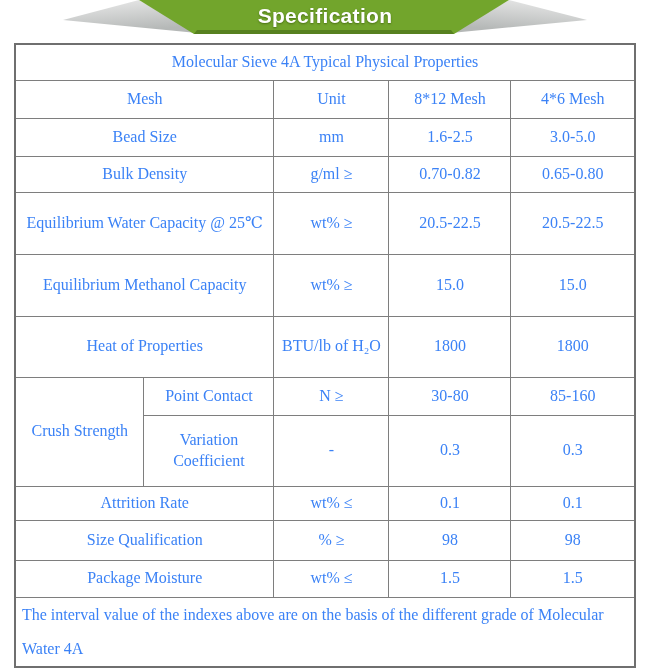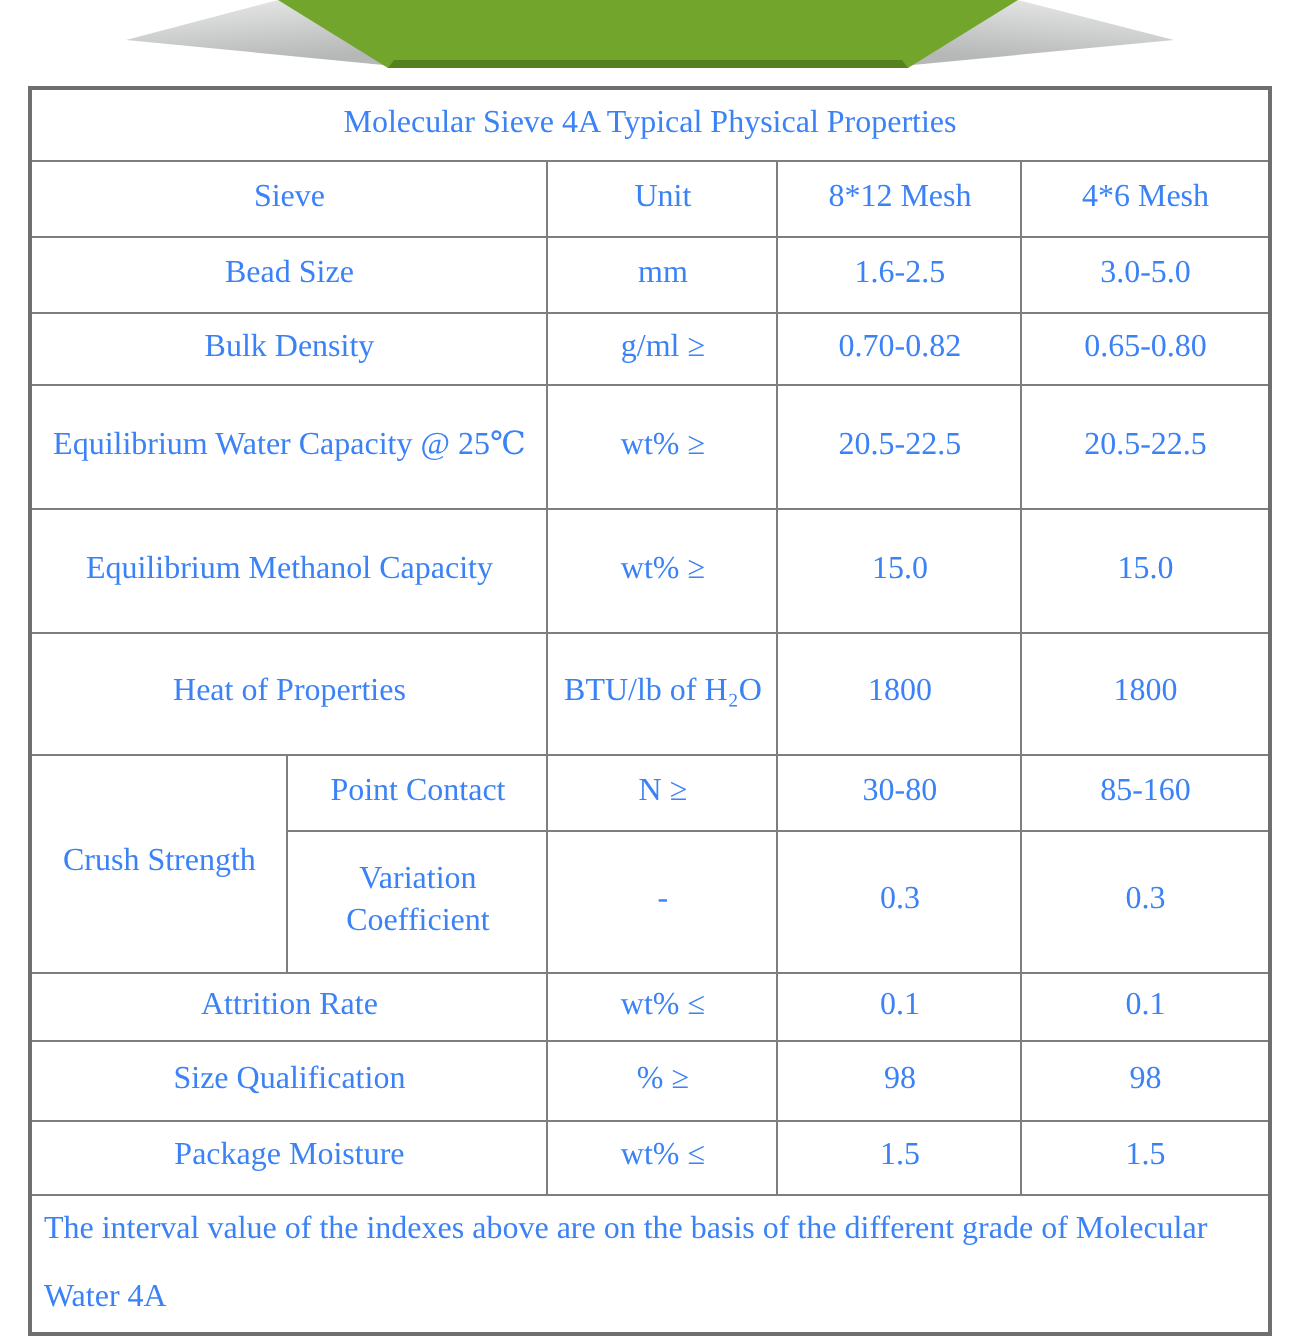--- a/index.html
+++ b/index.html
@@ -59,38 +59,39 @@
         <linearGradient id="grayGradR" x1="1" y1="0" x2="0.65" y2="1">
           <stop offset="0" stop-color="#ececec"></stop>
           <stop offset="1" stop-color="#b5b8b7"></stop>
         </linearGradient>
       </defs>
       <polygon points="63,20 139,0 197,33" fill="url(#grayGradL)"></polygon>
       <polygon points="587,20 509,0 451,33" fill="url(#grayGradR)"></polygon>
       <polygon points="139,0 509,0 454,34 194,34" fill="#72a52c"></polygon>
       <polygon points="197,30 451,30 454,34 194,34" fill="#57811f"></polygon>
     </svg>
+    <div class="banner-label">Specification</div>
   </div>
 
   <table class="spec">
     <colgroup>
       <col style="width:129px">
         <col style="width:130px">
         <col style="width:115px">
       <col style="width:122px">
         <col style="width:124px">
     </colgroup>
 
     <tbody>
         <tr style="height:36px">
       <td colspan="5">Molecular Sieve 4A Typical Physical Properties</td>
     </tr>
 
     <tr style="height:38px">
-      <td colspan="2">Sieve</td>
+      <td colspan="2">Mesh</td>
       <td>Unit</td>
       <td>8*12 Mesh</td>
       <td>4*6 Mesh</td>
     </tr>
 
     <tr style="height:38px">
       <td colspan="2">Bead Size</td>
       <td>mm</td>
       <td>1.6-2.5</td>
       <td>3.0-5.0</td>

